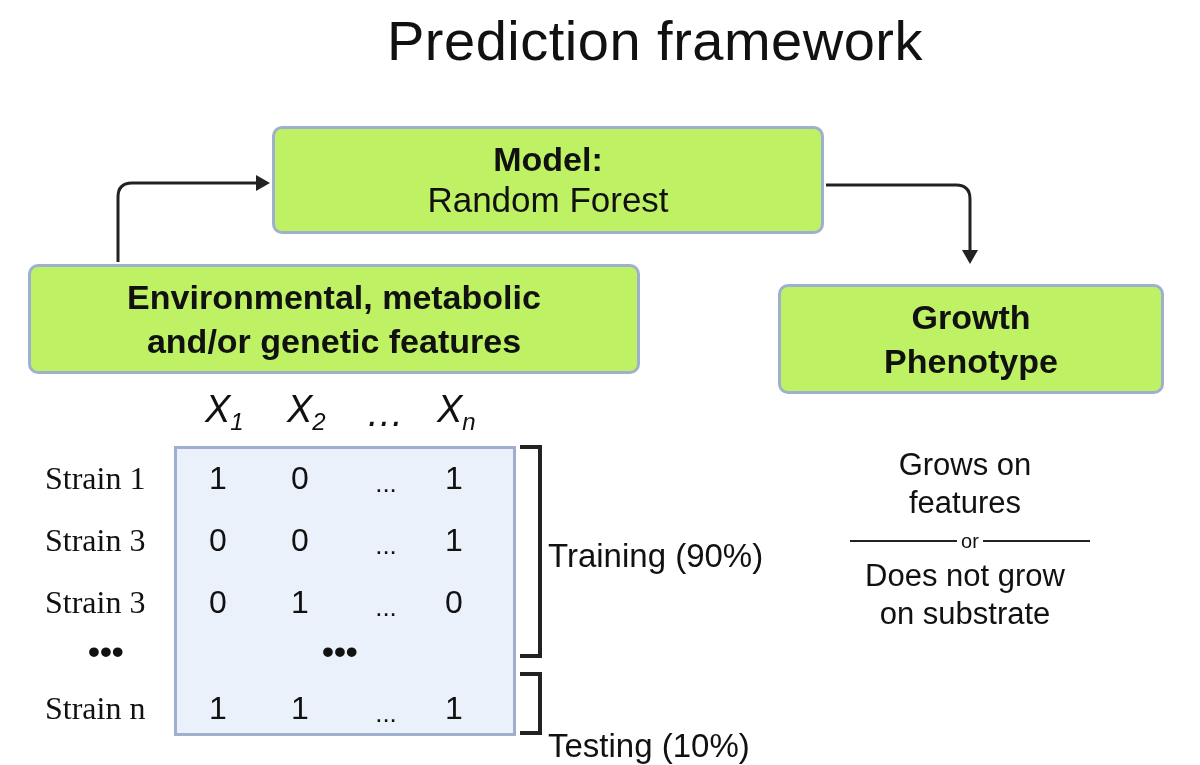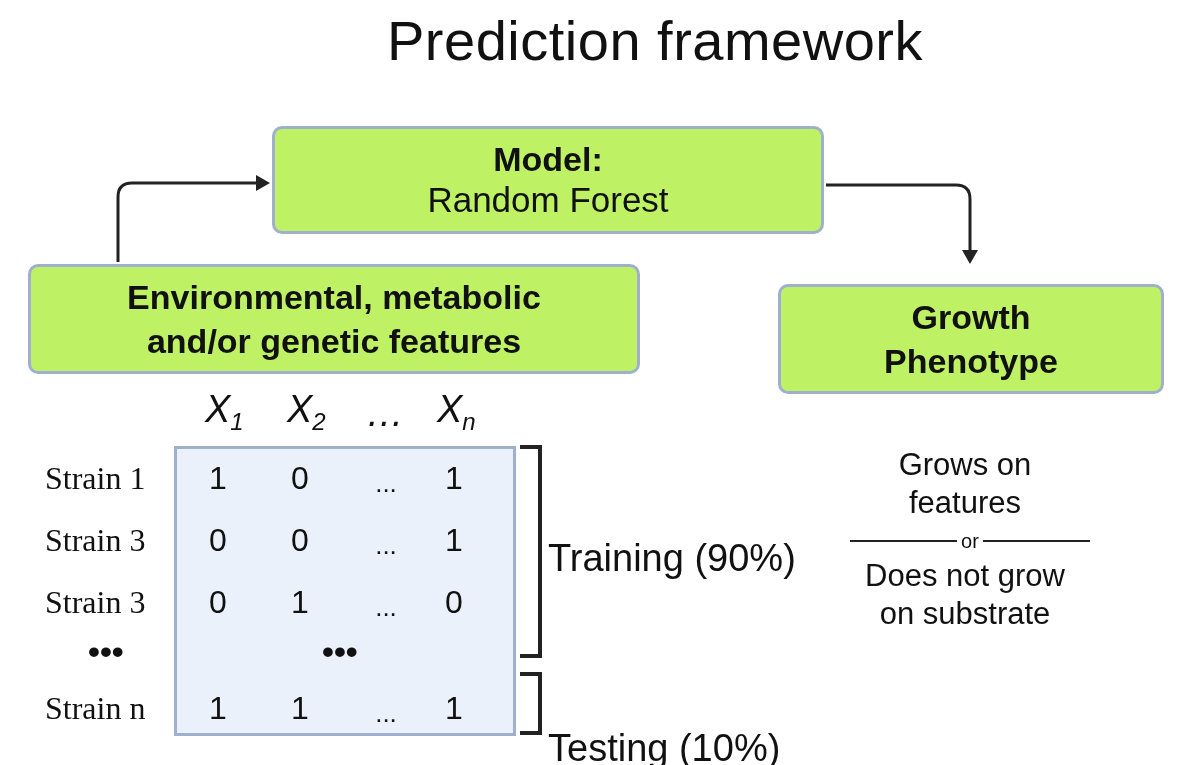--- a/index.html
+++ b/index.html
@@ -16,21 +16,21 @@
   .feat-box .b, .growth-box .b { font-size:34px; font-weight:700; line-height:44px; }
   .growth-box { left:778px; top:264px; width:386px; height:110px;margin-top:20px; }
   svg.arrows { position:absolute; left:0; top:0; }
   .hdr { font-size:38px; top:388px;font-style:italic; }
   .hdr sub { font-size:24px; vertical-align:-8px; }
   .matrix { left:174px; top:446px; width:342px; height:290px; background:#eaf1fa; border:3px solid #9fb0cf; box-sizing:border-box; }
   .lbl { font-size:32px;font-family:Liberation Serif, serif; }
   .cell { font-size:32px; text-align:center; width:40px; }
   .ell { font-size:26px; text-align:center; width:40px; }
   .bigdots { font-size:34px; font-weight:700; }
-  .split { font-size:38px; }
+  .split { font-size:33px; }
   .outcome { left:840px; width:250px; text-align:center; font-size:31px; line-height:38px; }
   .or-row { left:850px; top:526px; width:240px; height:30px; display:flex; align-items:center; }
   .or-row .line { flex:1; height:2px; background:#222; }
   .or-row .or { font-size:20px; padding:0 4px; }
 </style>
 </head>
 <body>
 
 <div class="abs title">Prediction framework</div>
 

